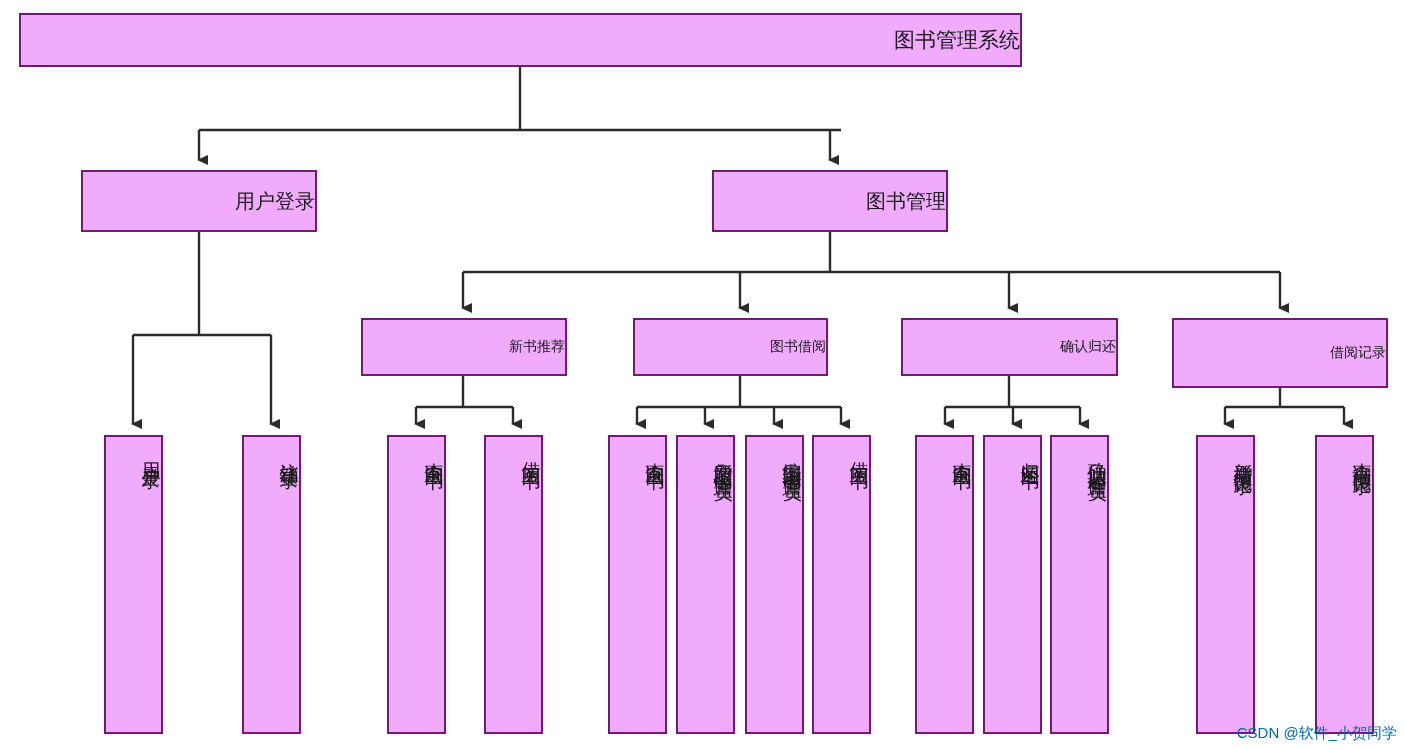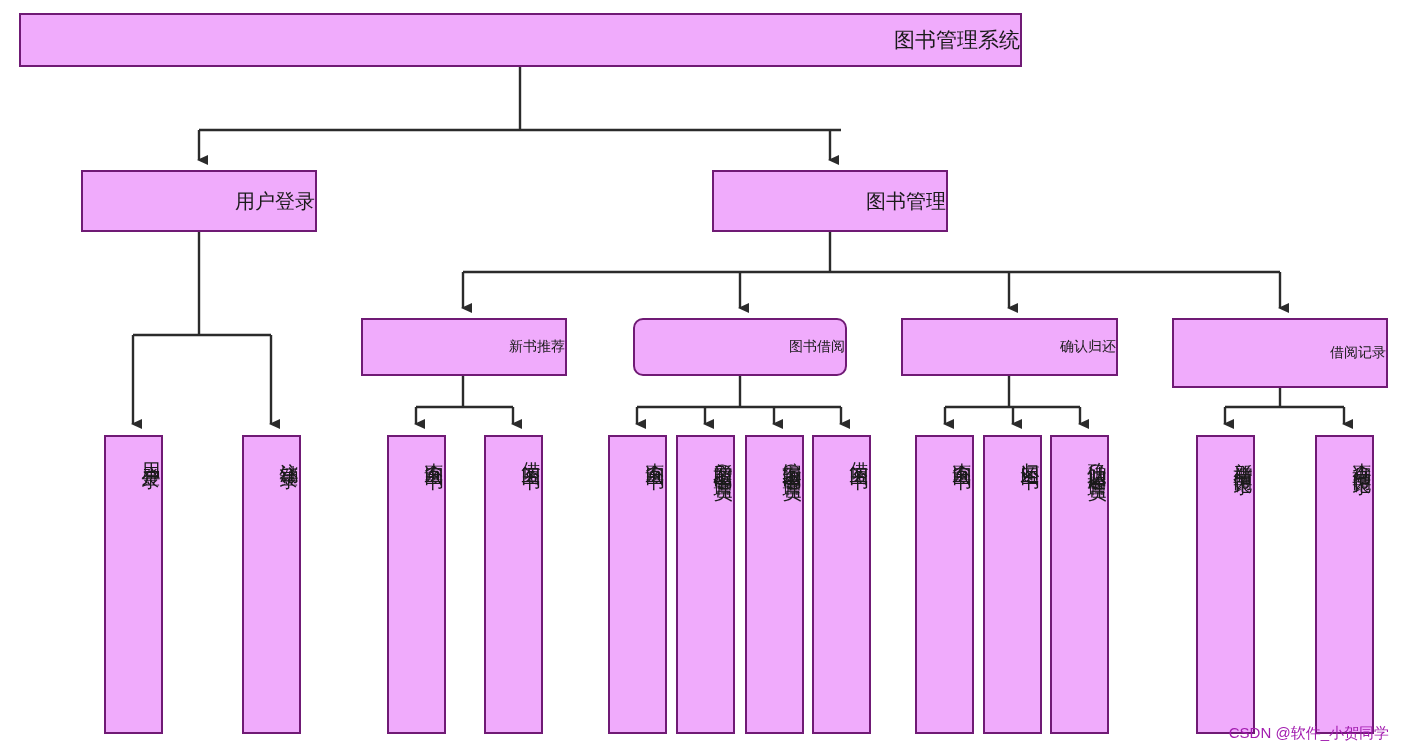--- a/index.html
+++ b/index.html
@@ -53,24 +53,24 @@
   .node-leaf .label {
     writing-mode: vertical-rl;
     text-orientation: upright;
     font-size: 19px;
     letter-spacing: 3px;
     line-height: 1;
     white-space: nowrap;
   }
   .watermark {
     position: absolute;
-    right: 16px;
+    right: 8px;
     bottom: 4px;
     font-size: 15px;
-    color: #a21caf;
+    color: #0369a1;
     white-space: nowrap;
     z-index: 3;
     font-family: "Liberation Sans", "DejaVu Sans", sans-serif;
     margin-left: 44px;
   }
 </style>
 </head>
 <body>
 
 <div id="canvas">
@@ -134,21 +134,21 @@
   </div>
 
   <div class="node node-l2" style="left:712px; top:170px; width:236px; height:62px;">
     <span class="label">图书管理</span>
   </div>
 
   <div class="node node-l3" style="left:361px; top:318px; width:206px; height:58px;">
     <span class="label">新书推荐</span>
   </div>
 
-  <div class="node node-l3" style="left:633px; top:318px; width:214px; height:58px;border-radius:10px;">
+  <div class="node node-l3" style="left:633px; top:318px; width:195px; height:58px;">
     <span class="label">图书借阅</span>
   </div>
 
   <div class="node node-l3" style="left:901px; top:318px; width:217px; height:58px;">
     <span class="label">确认归还</span>
   </div>
 
   <div class="node node-l3" style="left:1172px; top:318px; width:216px; height:70px;">
     <span class="label">借阅记录</span>
   </div>

